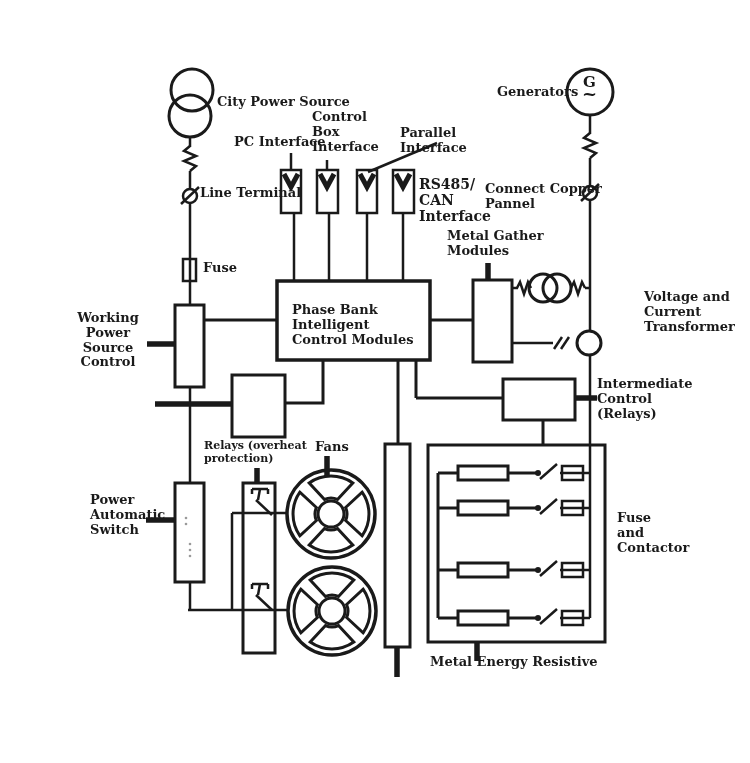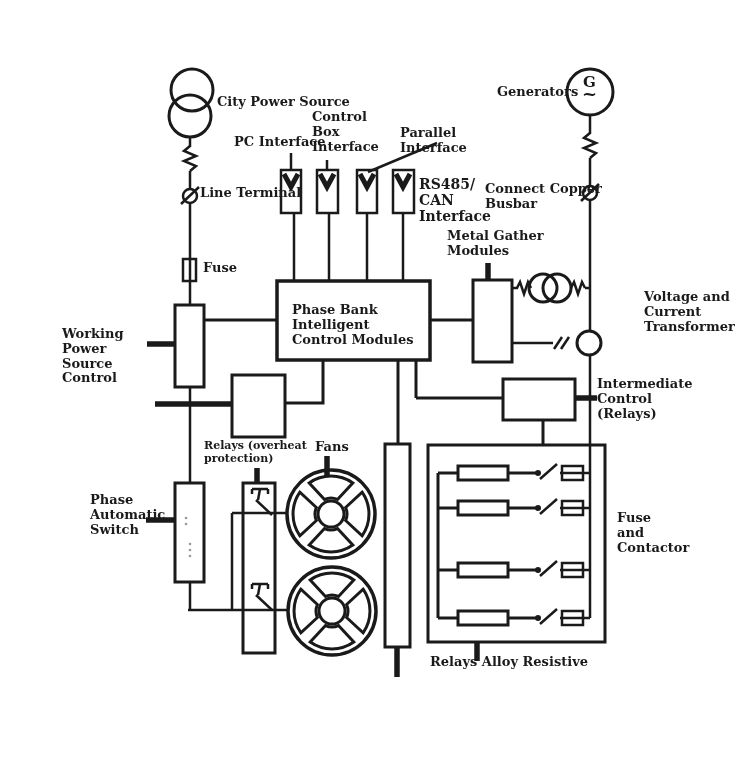--- a/index.html
+++ b/index.html
@@ -21,21 +21,21 @@
   .l-pc{left:234px;top:135px}
   .l-cbi{left:312px;top:110px}
   .l-par{left:400px;top:126px}
   .l-rs{left:419px;top:177px;font-size:14px}
   .l-lt{left:200px;top:186px}
   .l-ccb{left:485px;top:182px}
   .l-fuse{left:203px;top:261px}
   .l-egm{left:447px;top:229px}
   .l-lb{left:292px;top:303px;width:142px}
   .l-vct{left:644px;top:290px}
-  .l-wp{left:62px;top:327px;width:92px;}
+  .l-wp{left:62px;top:311px;width:92px;text-align:center}
   .l-cp{left:57px;top:391px}
   .l-ic{left:597px;top:377px}
   .l-ro{left:204px;top:440px;font-size:11px}
   .l-fans{left:315px;top:440px}
   .l-pas{left:90px;top:493px}
   .l-fc{left:617px;top:511px}
   .l-ts{left:352px;top:675px}
   .l-mar{left:430px;top:655px}
   
   .s25{stroke:#1a1a1a;stroke-width:2.5;fill:none}
@@ -216,35 +216,35 @@
   <div class="lbl l-cbi">Control
 Box
 Interface</div>
   <div class="lbl l-par">Parallel
 Interface</div>
   <div class="lbl l-rs">RS485/
 CAN
 Interface</div>
   <div class="lbl l-lt">Line Terminal</div>
   <div class="lbl l-ccb">Connect Copper
-Busbar</div>
+Pannel</div>
   <div class="lbl l-fuse">Fuse</div>
   <div class="lbl l-egm">Metal Gather
 Modules</div>
   <div class="lbl l-lb">Phase Bank Intelligent
 Control Modules</div>
   <div class="lbl l-vct">Voltage and Current
 Transformer</div>
   <div class="lbl l-wp">Working Power
 Source Control</div>
   <div class="lbl l-ic">Intermediate Control
 (Relays)</div>
   <div class="lbl l-ro">Relays  (overheat
 protection)</div>
   <div class="lbl l-fans">Fans</div>
-  <div class="lbl l-pas">Phase
+  <div class="lbl l-pas">Power
 Automatic
 Switch</div>
   <div class="lbl l-fc">Fuse
 and
 Contactor</div>
-  <div class="lbl l-mar">Relays Alloy Resistive</div>
+  <div class="lbl l-mar">Metal Energy Resistive</div>
 </div>
 
 </body></html>

